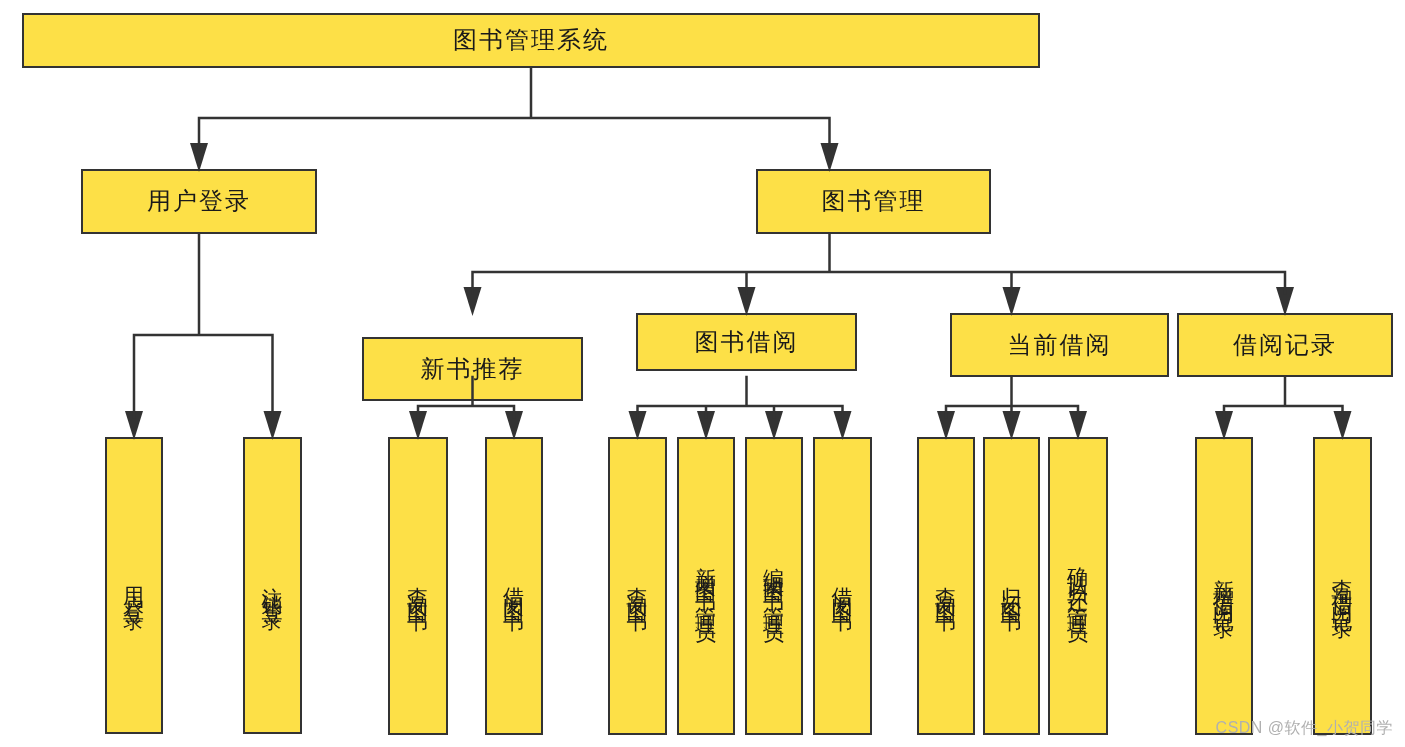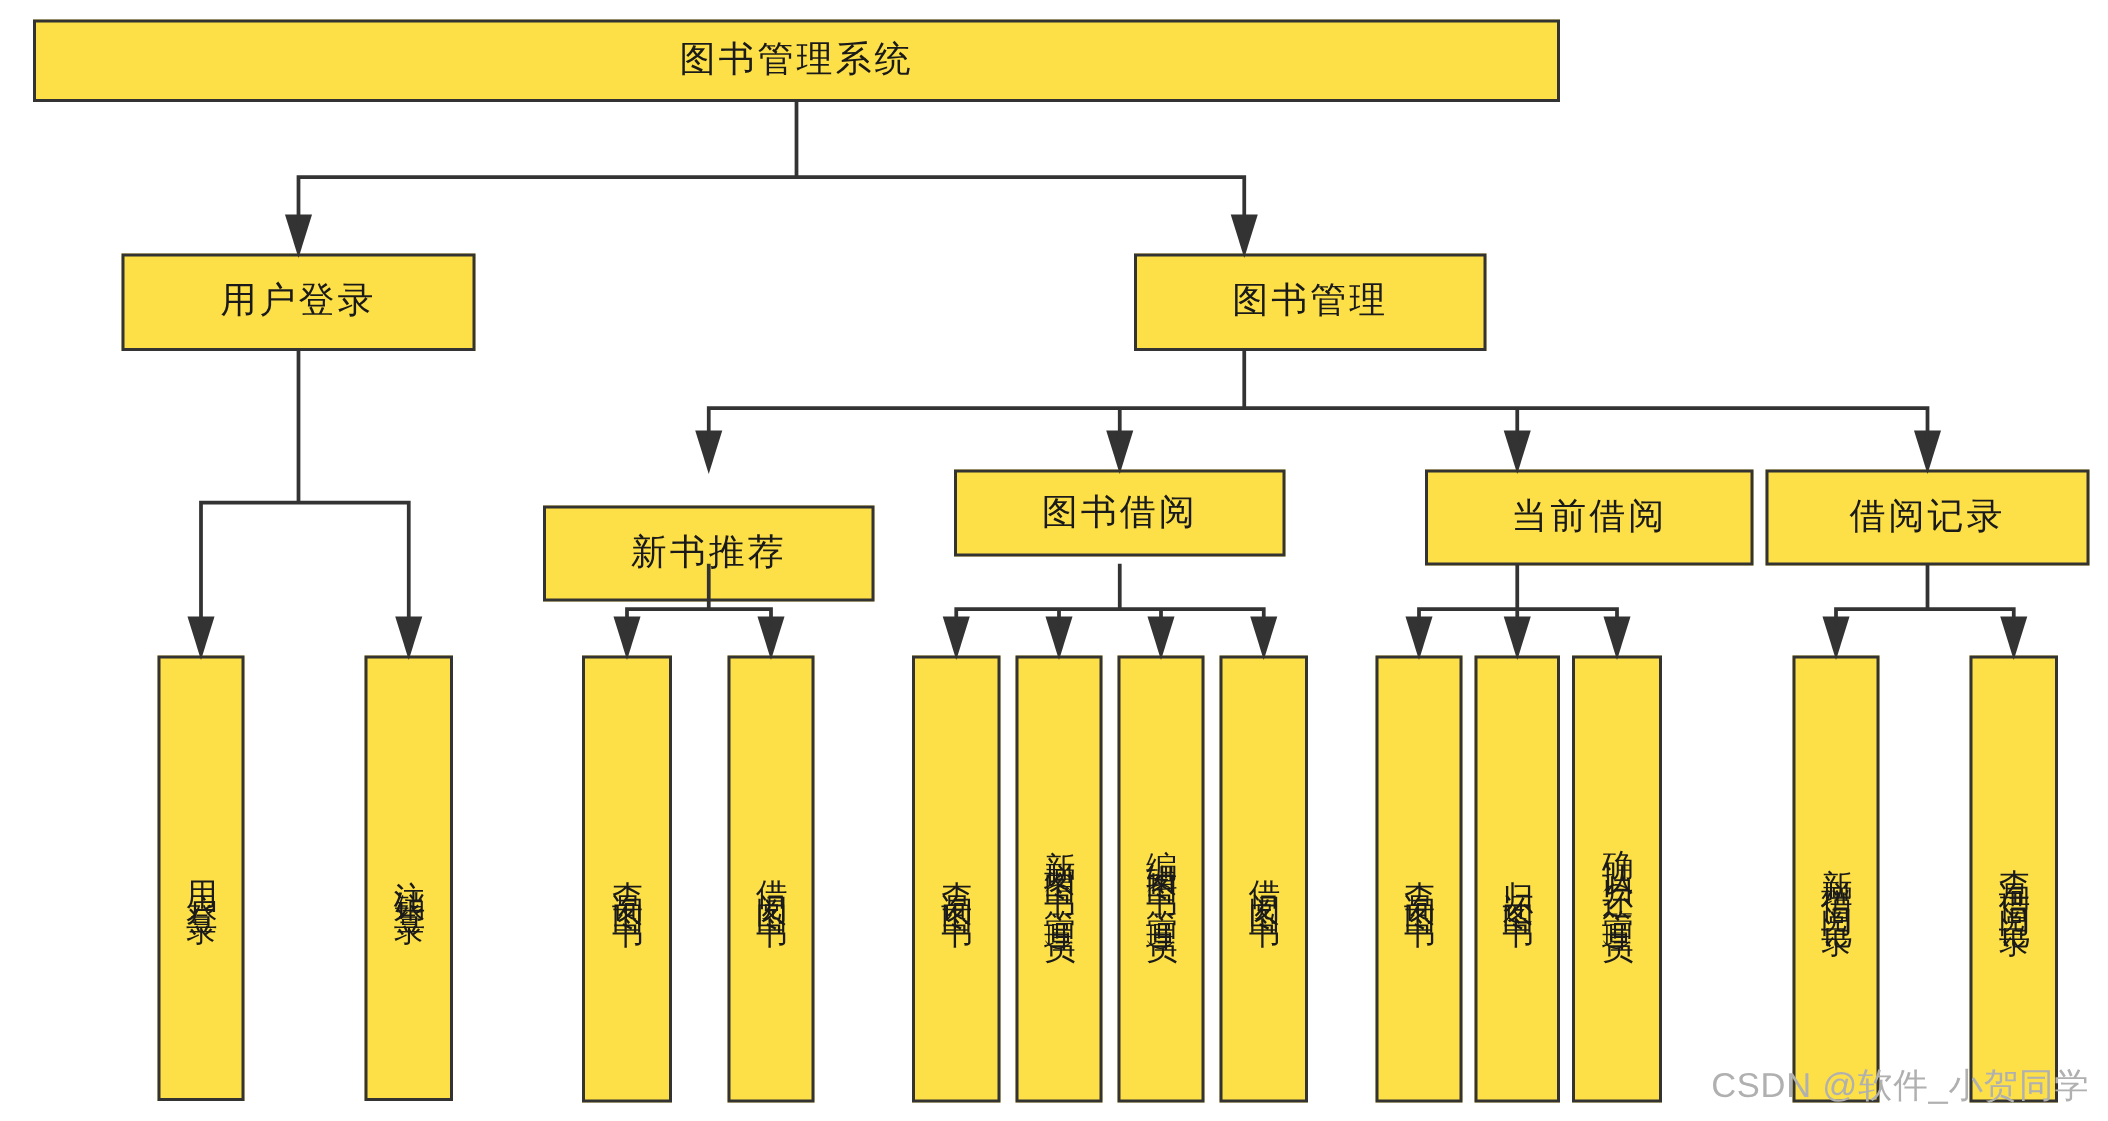--- a/index.html
+++ b/index.html
@@ -16,21 +16,21 @@
     display:flex;align-items:center;justify-content:center;
     font-size:24px;letter-spacing:2px;line-height:1.2;
     white-space:nowrap;
   }
   .node.vertical{
     writing-mode:vertical-rl;text-orientation:mixed;
     font-size:21px;letter-spacing:8px;line-height:1;
   }
   .watermark{
     position:absolute;right:12px;bottom:8px;z-index:3;
-    color:#b0b0b0;font-size:23px;letter-spacing:0.5px;
+    color:#b0b0b0;font-size:16px;letter-spacing:0.5px;
     pointer-events:none;white-space:nowrap;
   }
 </style>
 </head>
 <body>
 
 <div class="canvas">
   <div id="nodes">
       <div class="node" style="left: 22px; top: 13px; width: 1018px; height: 55px; border-color: rgb(51, 51, 51); color: rgb(26, 26, 26);">图书管理系统</div>
       <div class="node" style="left: 81px; top: 169px; width: 236px; height: 65px; border-color: rgb(51, 51, 51); color: rgb(26, 26, 26);">用户登录</div>

